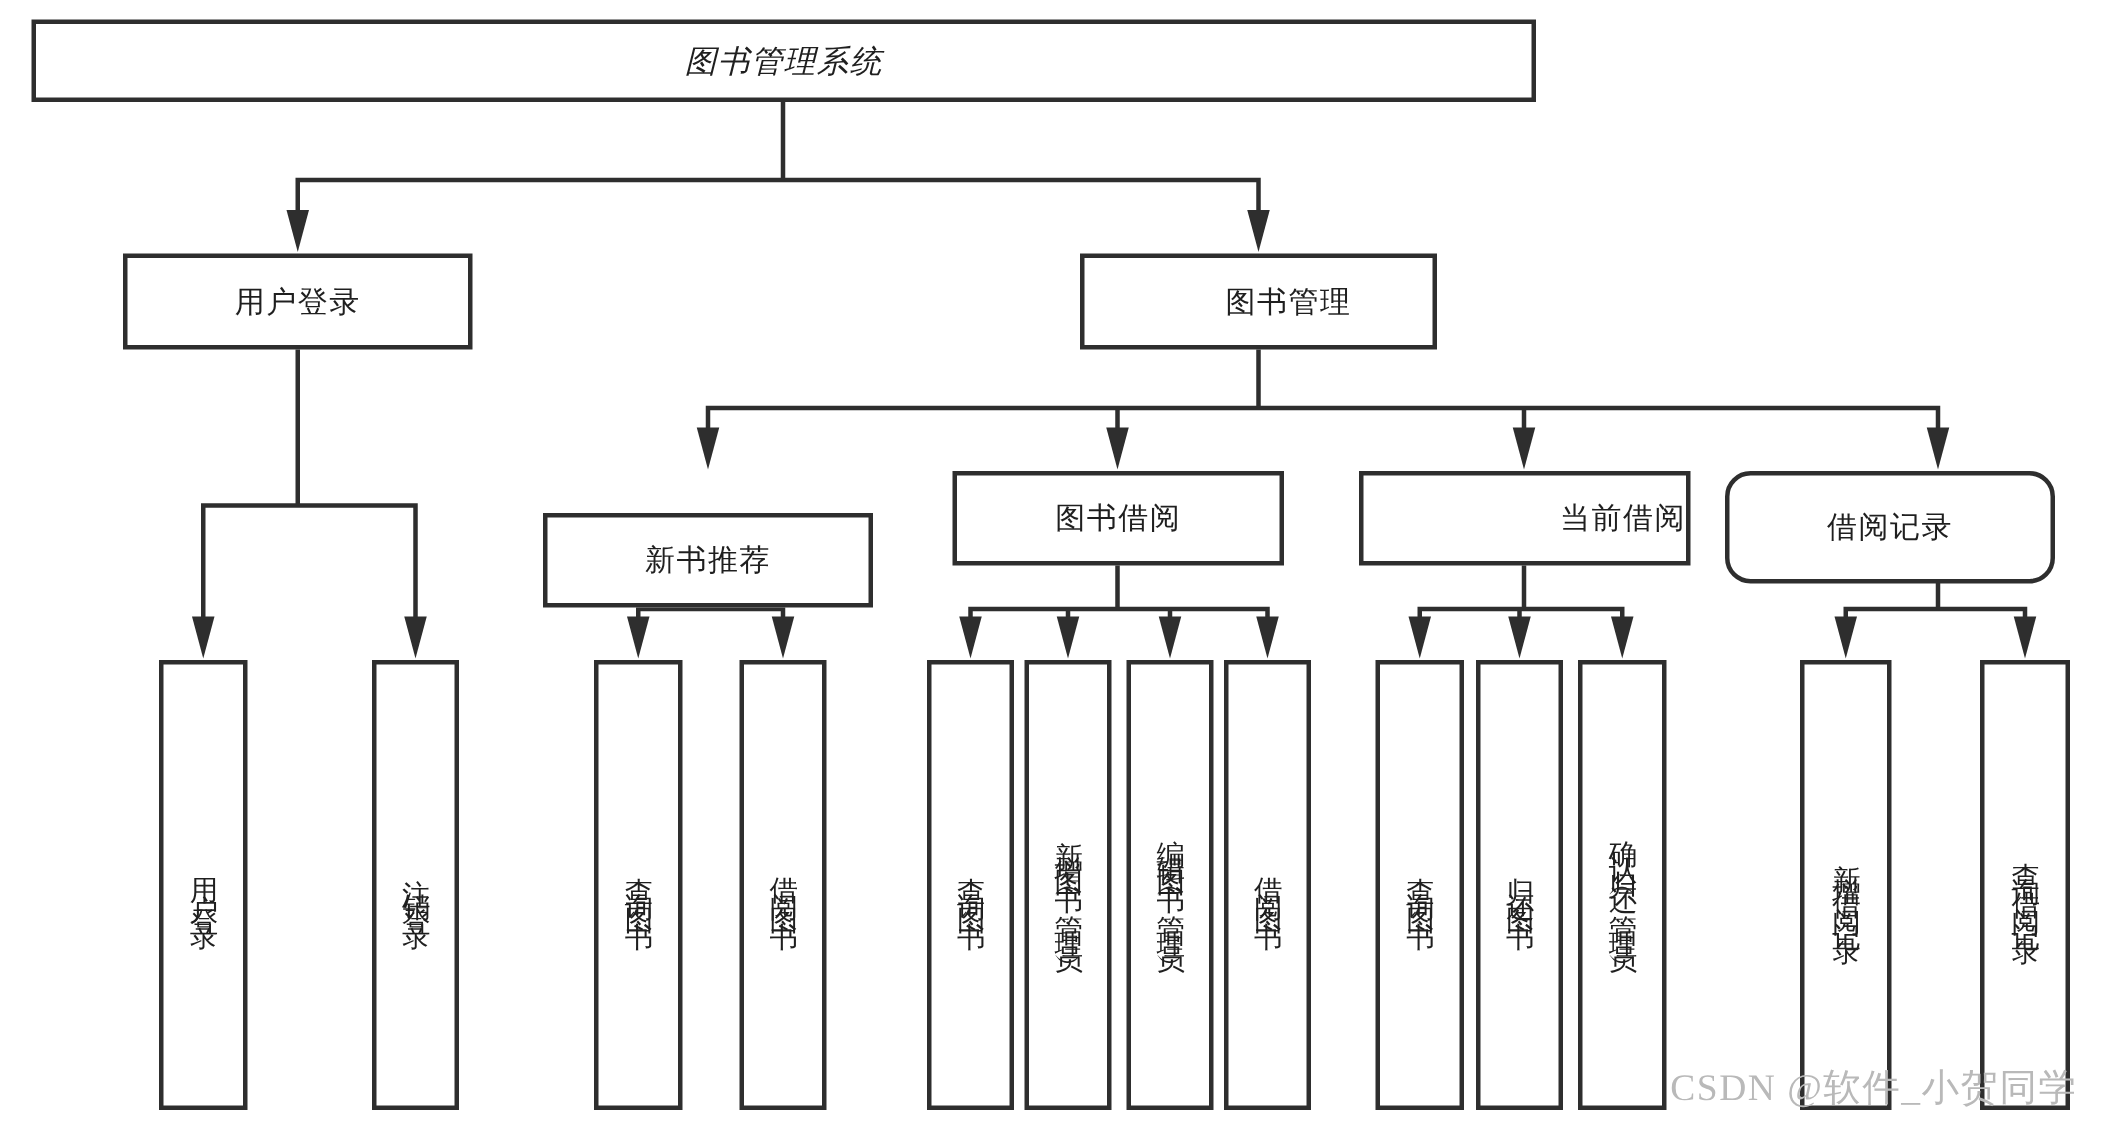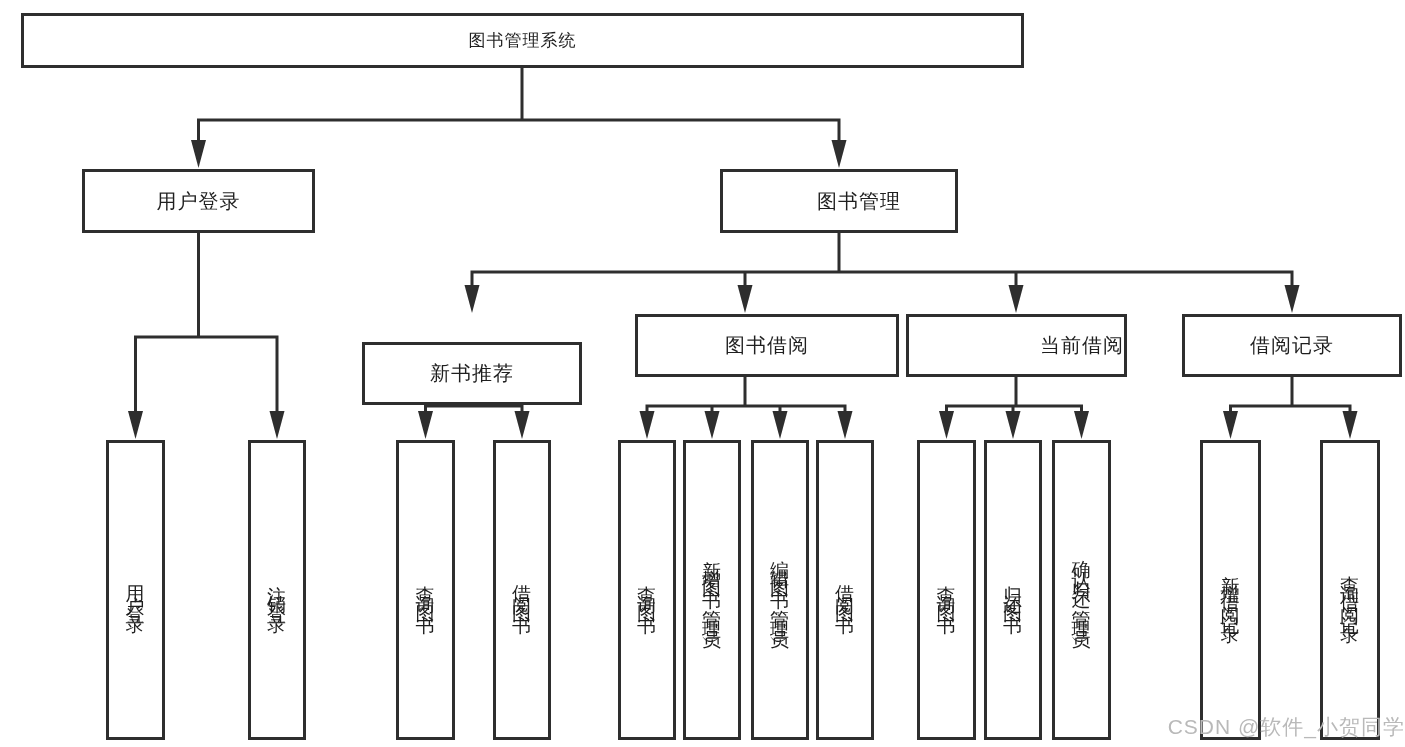--- a/index.html
+++ b/index.html
@@ -32,39 +32,40 @@
     position: absolute;
     box-sizing: border-box;
     border: 3px solid var(--line);
     background: #ffffff;
     display: flex;
     align-items: center;
     justify-content: center;
     color: var(--text);
   }
   .hbox { font-size: 20px; letter-spacing: 1px; }
-  .root-box { font-size: 17px; }
+  .root-box { font-size: 21px; font-style: italic; }
   .vbox { top: 440px; height: 300px; }
   .vbox span {
     writing-mode: vertical-rl;
     text-orientation: mixed;
     font-size: 19px;
     line-height: 1;
     letter-spacing: 10px;
     white-space: nowrap;
   }
   .watermark {
     position: absolute;
-    right: 0;
+    right: 20px;
     bottom: 6px;
-    font-size: 21px;
+    font-size: 25px;
     letter-spacing: 1px;
     color: var(--watermark);
     z-index: 5;
     pointer-events: none;
+    font-family: Liberation Serif, serif;
   }
 </style>
 </head>
 <body>
 
 <svg id="connectors" viewBox="0 0 1405 747" xmlns="http://www.w3.org/2000/svg">
 
   <path class="cline" d="M522 68 V120 M198.5 120 H839 M198.5 120 V145 M839 120 V145"></path>
   <polygon class="ahead" points="191,140 206,140 198.5,168"></polygon>
   <polygon class="ahead" points="831.5,140 846.5,140 839,168"></polygon>
@@ -106,27 +107,27 @@
 <div class="node hbox" style="left:82px; top:169px; width:233px; height:64px;">
   <span>用户登录</span>
 </div>
 <div class="node hbox" style="left:720px; top:169px; width:238px; height:64px;padding-left:40px;">
   <span>图书管理</span>
 </div>
 
 <div class="node hbox" style="left:362px; top:314px; width:220px; height:63px;margin-top:28px;">
   <span>新书推荐</span>
 </div>
-<div class="node hbox" style="left:635px; top:314px; width:264px; height:63px;">
+<div class="node hbox" style="left:635px; top:314px; width:221px; height:63px;">
   <span>图书借阅</span>
 </div>
 <div class="node hbox" style="left:906px; top:314px; width:221px; height:63px;justify-content:flex-end;">
   <span>当前借阅</span>
 </div>
-<div class="node hbox" style="left:1182px; top:314px; width:220px; height:63px;">
+<div class="node hbox" style="left:1150px; top:314px; width:220px; height:75px;border-radius:17px;">
   <span>借阅记录</span>
 </div>
 
 <div class="node vbox" style="left:106px; width:59px;">
   <span>用户登录</span>
 </div>
 <div class="node vbox" style="left:248px; width:58px;">
   <span>注销登录</span>
 </div>
 

